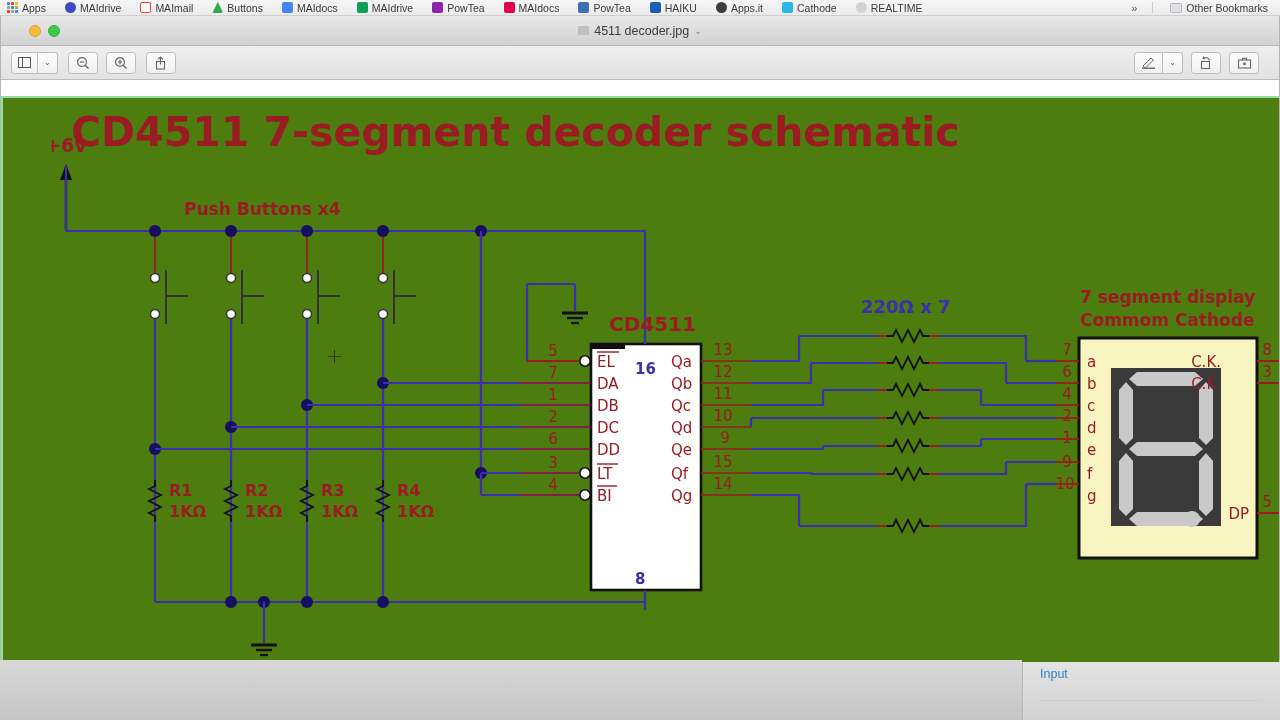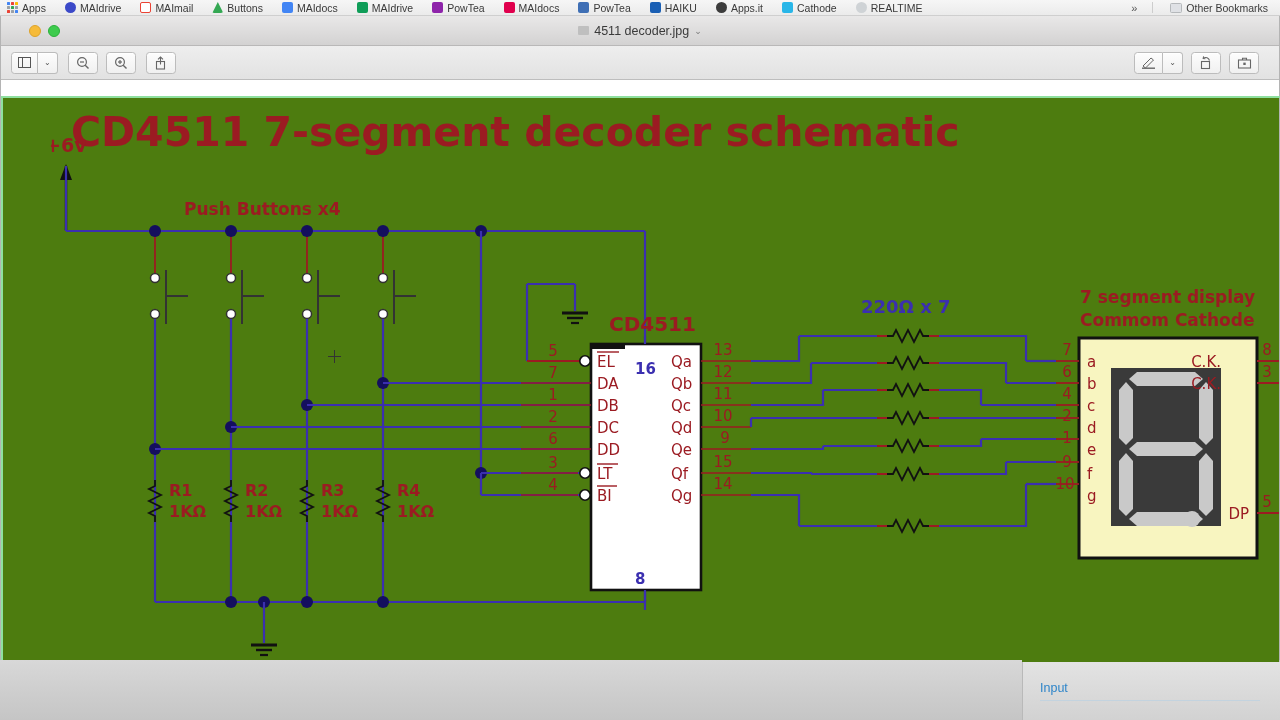--- a/index.html
+++ b/index.html
@@ -107,21 +107,21 @@
   .blue-lbl{ font-family:"DejaVu Sans", sans-serif; fill:#3b2fb0; font-weight:bold;}
   .pinnum{ font-family:"DejaVu Sans", sans-serif; fill:#9b1b22; font-size:15px;}
   .pintxt{ font-family:"DejaVu Sans", sans-serif; fill:#9b1b22; font-size:15px;}
   .ic-num{ font-family:"DejaVu Sans", sans-serif; fill:#3b2fb0; font-size:15px; font-weight:bold;}
   #bg-panel{
     position:absolute; left:1022px; top:662px; width:258px; height:58px;
     background:linear-gradient(#e3e3e3,#d2d2d2);
     border-left:1px solid #b9b9b9;
   }
   #input-label{
-    position:absolute; left:1040px; top:681px;
+    position:absolute; left:1040px; top:667px;
     font-size:12.5px; color:#2e85c9;
   }
   #input-underline{
     position:absolute; left:1040px; top:700px; width:220px; height:1px;
     background:#c3d3df;
   }
   #bottom-left-strip{
     position:absolute;left:0;top:660px;width:1022px;height:60px;
     background:linear-gradient(#d8d8d8,#c5c5c5);
   }

